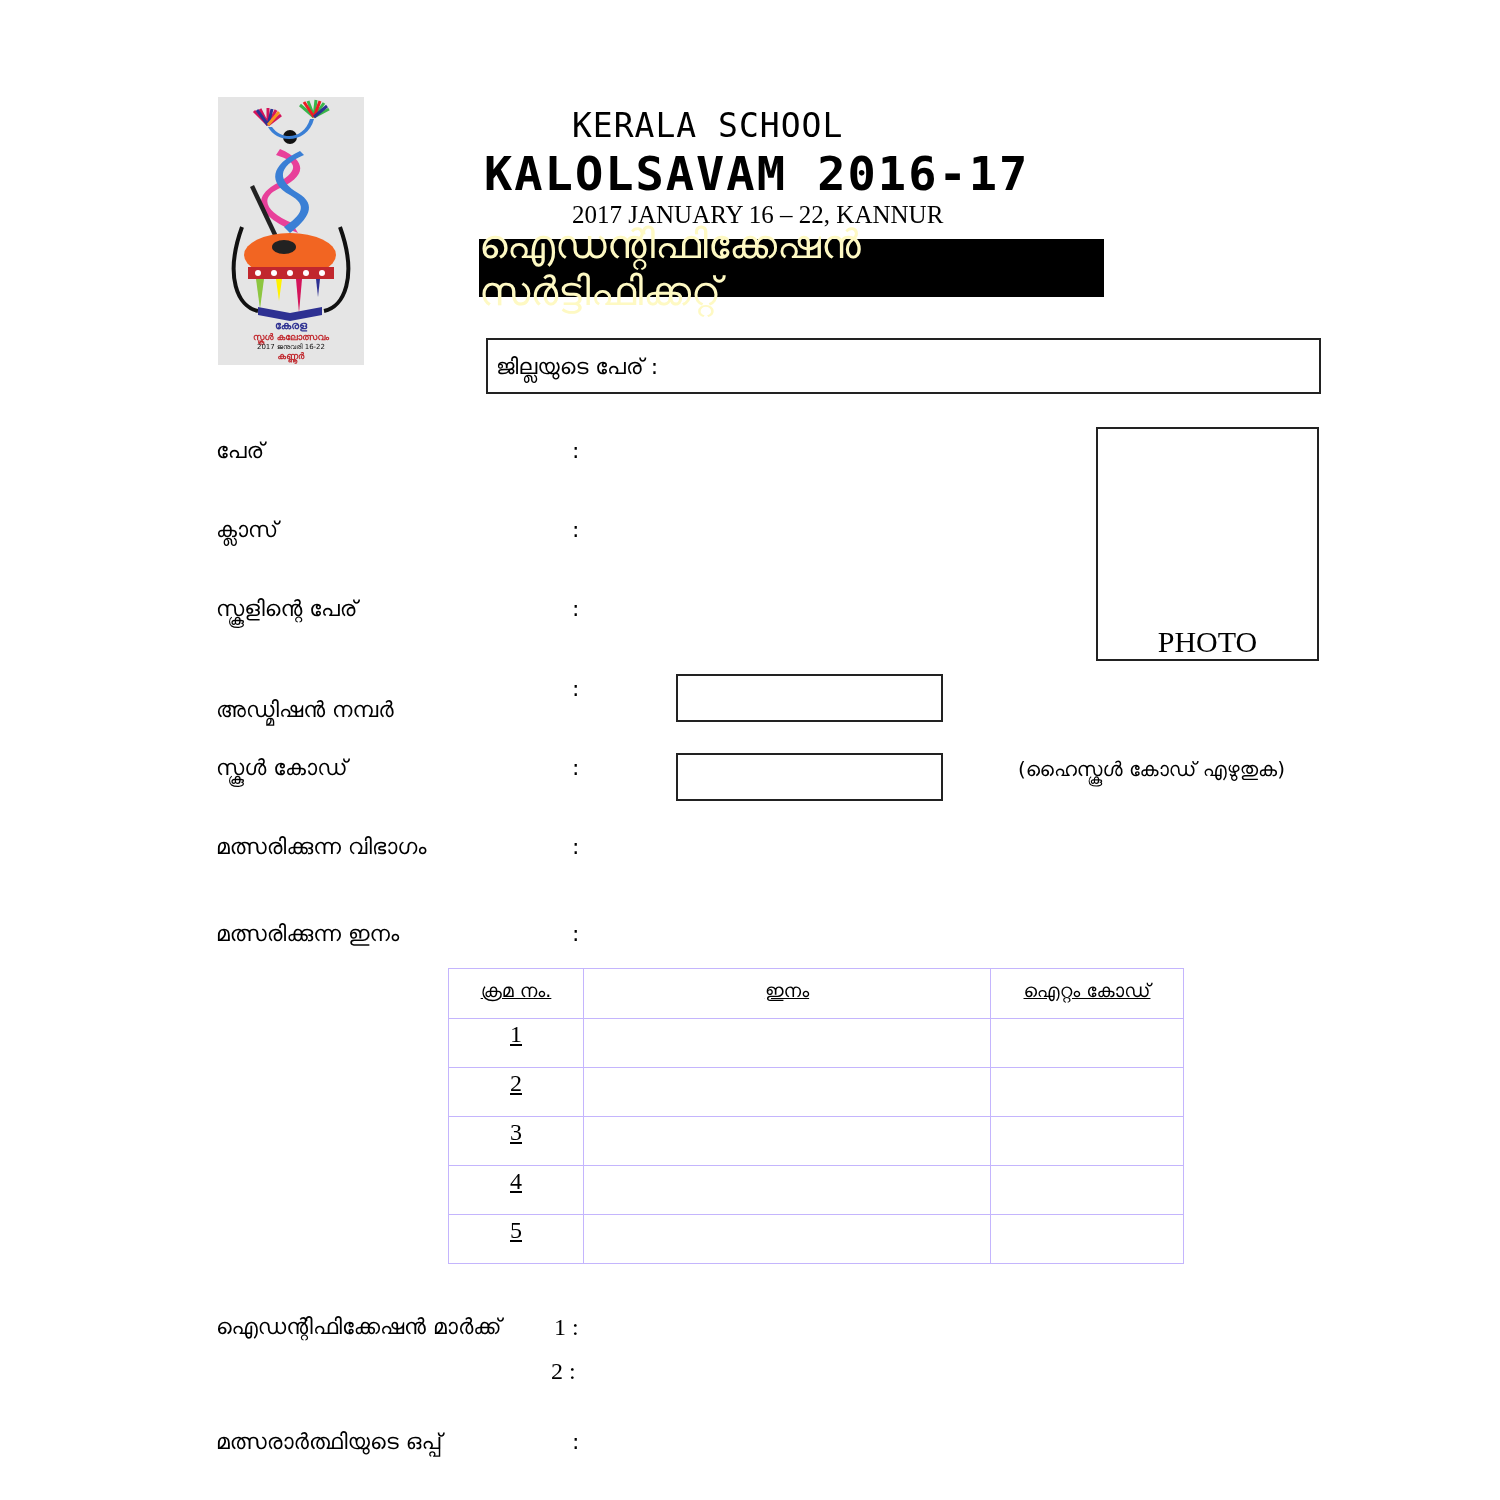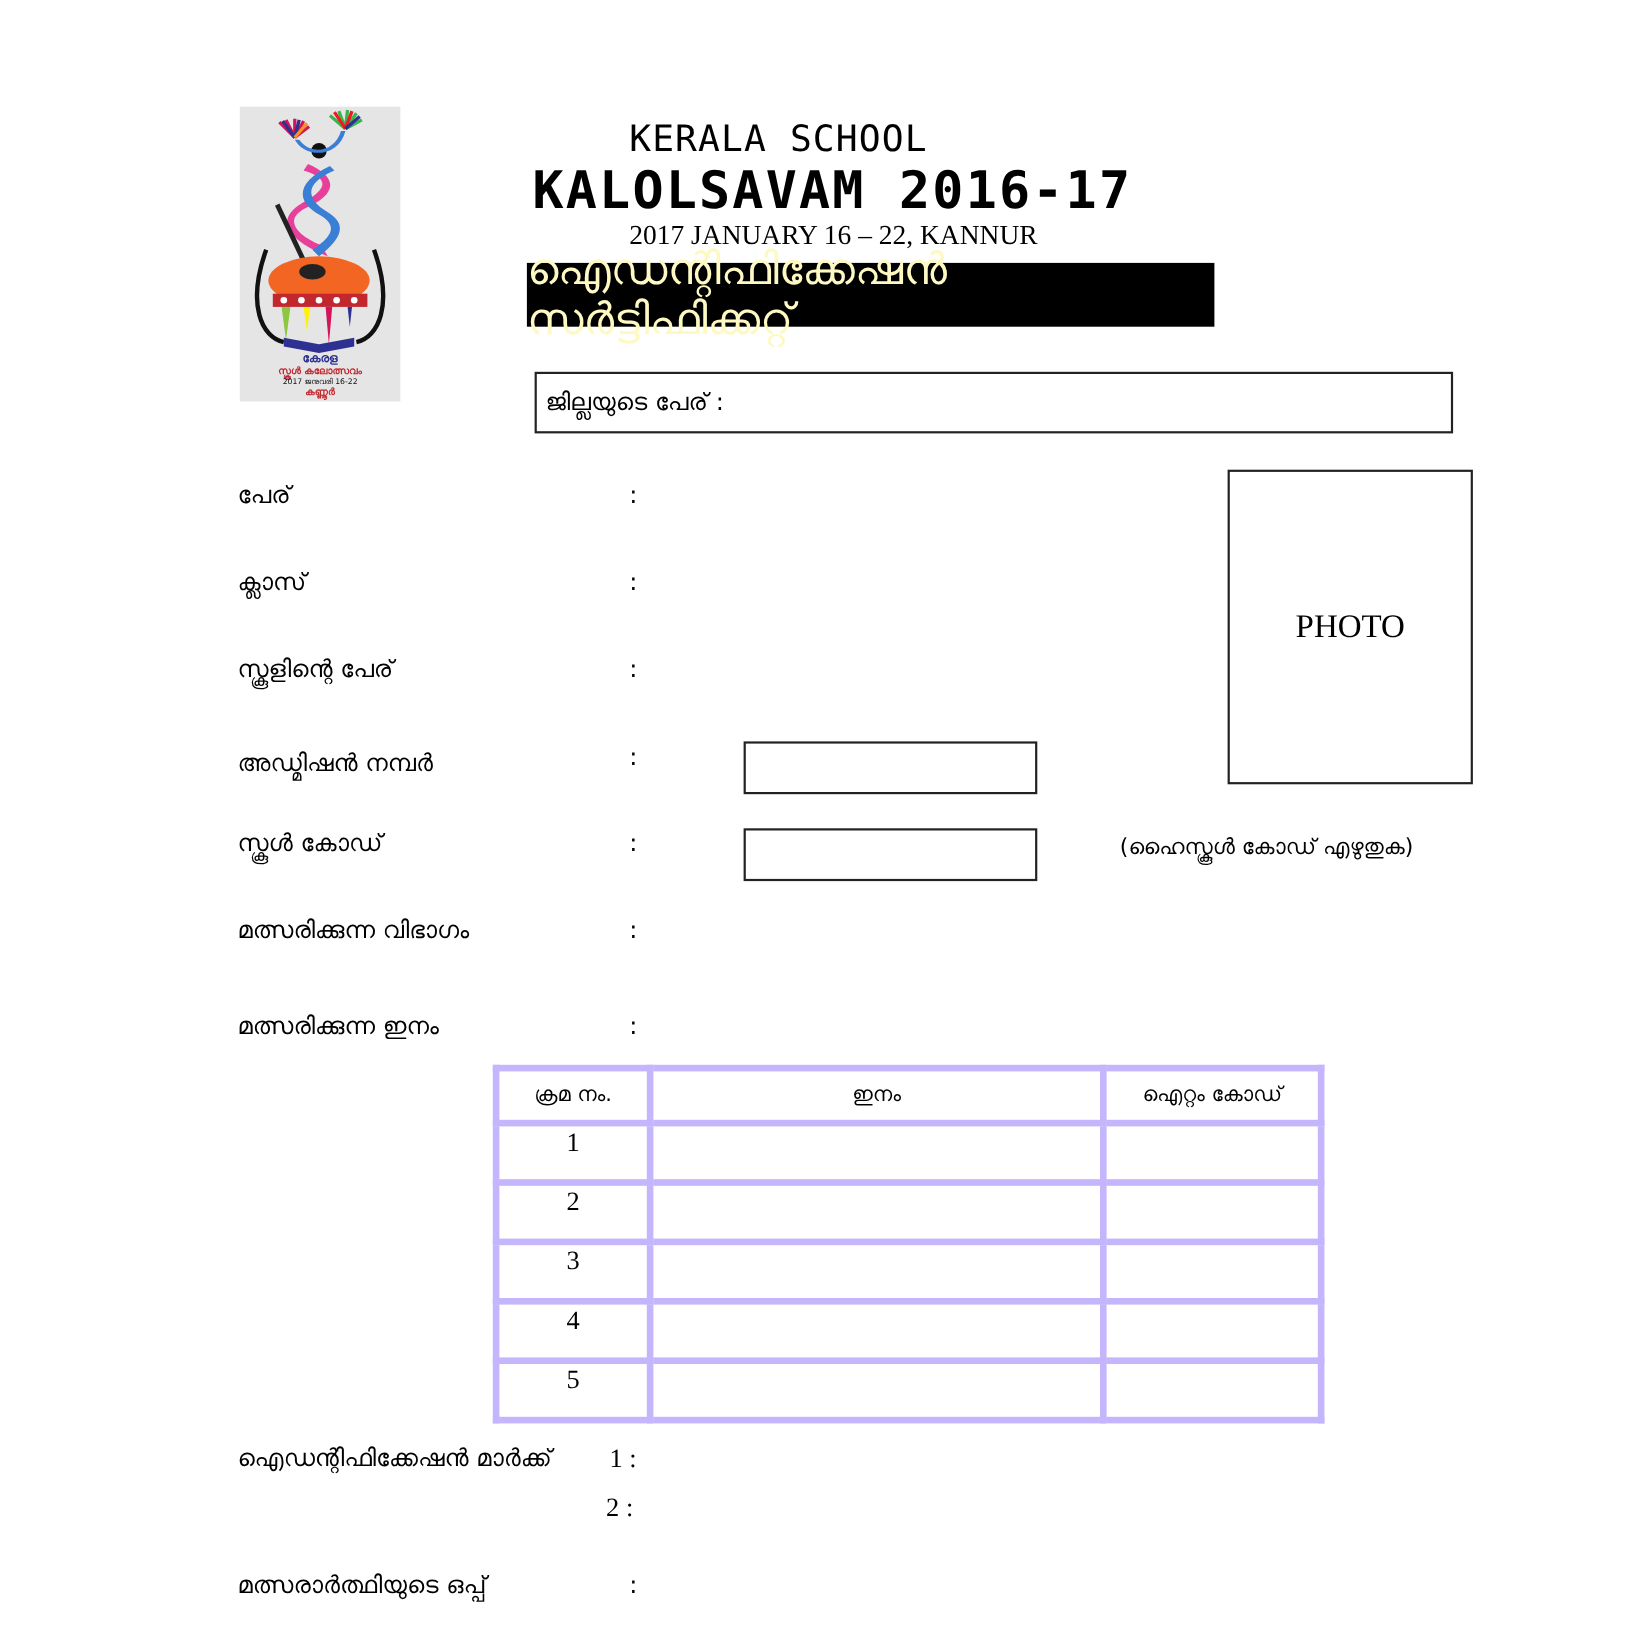--- a/index.html
+++ b/index.html
@@ -20,25 +20,25 @@
   .district-box { left: 486px; top: 338px; width: 835px; height: 56px; border: 2px solid #222; box-sizing: border-box; display: flex; align-items: center; padding-left: 8px; font-size: 22px; }
 
   
   .field-label { left: 216px; font-size: 22px; }
   .field-colon { left: 572px; font-size: 22px; }
 
   .input-box { border: 2px solid #222; box-sizing: border-box; background: #fff; }
   .hint { left: 1018px; top: 757px; font-size: 20px; }
 
   
-  .photo-box { left: 1096px; top: 427px; width: 223px; height: 286px; border: 2px solid #222; box-sizing: border-box; display: flex; align-items: center; justify-content: center; font-family: "Liberation Serif", serif; font-size: 30px; margin-left: 20px; }
+  .photo-box { left: 1096px; top: 427px; width: 223px; height: 234px; border: 2px solid #222; box-sizing: border-box; display: flex; align-items: flex-end; justify-content: center; font-family: "Liberation Serif", serif; font-size: 30px; }
 
   
   .items-table { left: 448px; top: 968px; border-collapse: collapse; }
-  .items-table td, .items-table th { border: 6px solid #c4b5fd; padding: 0; vertical-align: top; }
+  .items-table td, .items-table th { border: 1px solid #c4b5fd; padding: 0; vertical-align: top; text-decoration: underline; }
   .items-table th { height: 50px; font-weight: normal; font-size: 19px; padding-top: 10px; box-sizing: border-box; }
   .items-table td { height: 48px; }
   .col1 { width: 134px; text-align: center; }
   .col2 { width: 406px; text-align: center; }
   .col3 { width: 192px; text-align: center; }
   .num { font-family: "Liberation Serif", serif; font-size: 24px; padding-top: 2px; display: block; }
 
   .mark-label { left: 216px; top: 1314px; font-size: 22px; }
   .mark-num { font-family: "Liberation Serif", serif; font-size: 24px; }
 </style>
@@ -110,21 +110,21 @@
 
 <div class="abs field-label" style="top:438px">പേര്</div>
 <div class="abs field-colon" style="top:438px">:</div>
 
 <div class="abs field-label" style="top:517px">ക്ലാസ്</div>
 <div class="abs field-colon" style="top:517px">:</div>
 
 <div class="abs field-label" style="top:596px">സ്കൂളിന്റെ പേര്</div>
 <div class="abs field-colon" style="top:596px">:</div>
 
-<div class="abs field-label" style="top:682px">അഡ്മിഷൻ നമ്പർ</div>
+<div class="abs field-label" style="top:697px">അഡ്മിഷൻ നമ്പർ</div>
 <div class="abs field-colon" style="top:676px">:</div>
 <div class="abs input-box" style="left:676px; top:674px; width:267px; height:48px;"></div>
 
 <div class="abs field-label" style="top:755px">സ്കൂൾ കോഡ്</div>
 <div class="abs field-colon" style="top:755px">:</div>
 <div class="abs input-box" style="left:676px; top:753px; width:267px; height:48px;"></div>
 <div class="abs hint">(ഹൈസ്കൂൾ കോഡ് എഴുതുക)</div>
 
 <div class="abs field-label" style="top:834px">മത്സരിക്കുന്ന വിഭാഗം</div>
 <div class="abs field-colon" style="top:834px">:</div>

